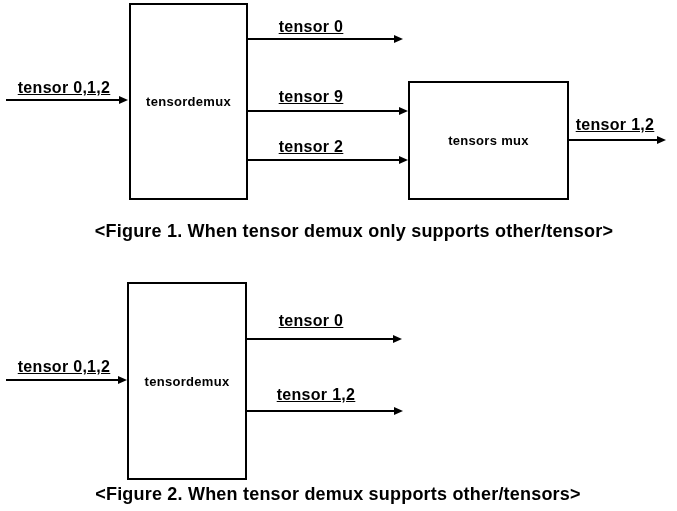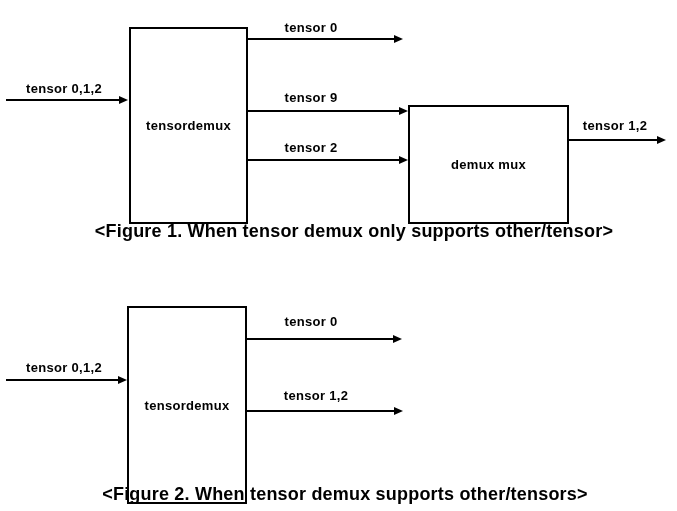--- a/index.html
+++ b/index.html
@@ -27,35 +27,35 @@
     left: 0; top: 0; width: 0; height: 0;
   }
   .box {
     position: absolute;
     box-sizing: border-box;
     border: 2px solid var(--ink);
     background: var(--background);
     display: flex;
     align-items: center;
     justify-content: center;
-    margin-top: 24px;
   }
   .box-label {
     font-size: 13px;
     font-weight: bold;
     letter-spacing: 0.3px;
     white-space: nowrap;
   }
   .label {
     position: absolute;
     transform: translate(-50%, -50%);
-    font-size: 13px;
+    font-size: 16px;
     font-weight: bold;
     letter-spacing: 0.3px;
     white-space: nowrap;
+    text-decoration: underline;
   }
   .caption {
     position: absolute;
     transform: translate(-50%, -50%);
     font-size: 18px;
     font-weight: bold;
     letter-spacing: 0.2px;
     white-space: nowrap;
   }
   .arrow {
@@ -86,21 +86,21 @@
 
 <div class="canvas">
 
   <div class="figure-group">
 
     <div class="box" style="left:129px; top:3px; width:119px; height:197px;">
       <span class="box-label">tensordemux</span>
     </div>
 
     <div class="box" style="left:408px; top:81px; width:161px; height:119px;">
-      <span class="box-label">demux mux</span>
+      <span class="box-label">tensors mux</span>
     </div>
 
     <div class="arrow" style="left:6px; top:95.5px; width:122px;">
       <div class="arrow-line"></div>
       <div class="arrow-head"></div>
     </div>
     <span class="label" style="left:64px; top:88px;">tensor 0,1,2</span>
 
     <div class="arrow" style="left:248px; top:34.5px; width:155px;">
       <div class="arrow-line"></div>
@@ -146,16 +146,16 @@
       <div class="arrow-head"></div>
     </div>
     <span class="label" style="left:311px; top:321px;">tensor 0</span>
 
     <div class="arrow" style="left:247px; top:406.5px; width:156px;">
       <div class="arrow-line"></div>
       <div class="arrow-head"></div>
     </div>
     <span class="label" style="left:316px; top:395px;">tensor 1,2</span>
 
-    <span class="caption" style="left:345px; top:494px;">&lt;Figure 2. When tensor demux supports other/tensors&gt;</span>
+    <span class="caption" style="left:338px; top:494px;">&lt;Figure 2. When tensor demux supports other/tensors&gt;</span>
   </div>
 
 </div>
 
 </body></html>

